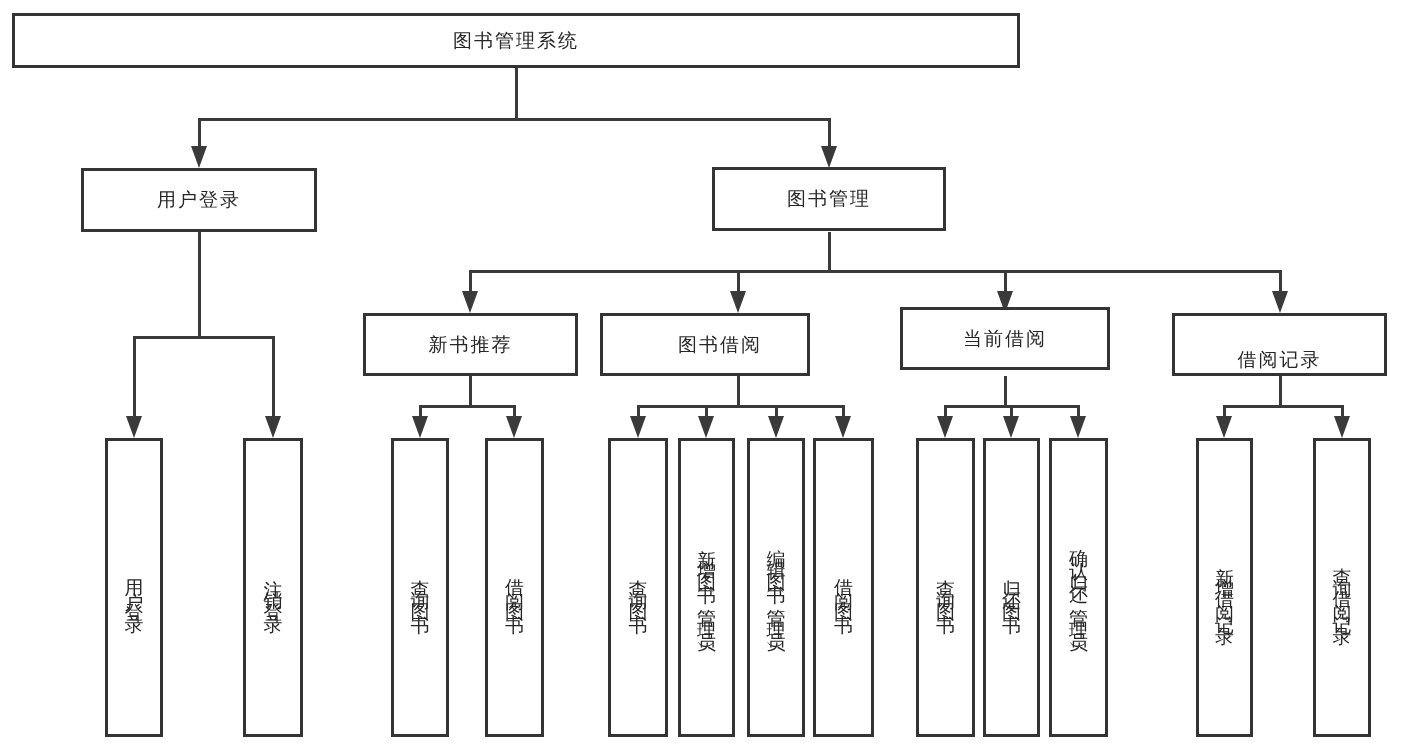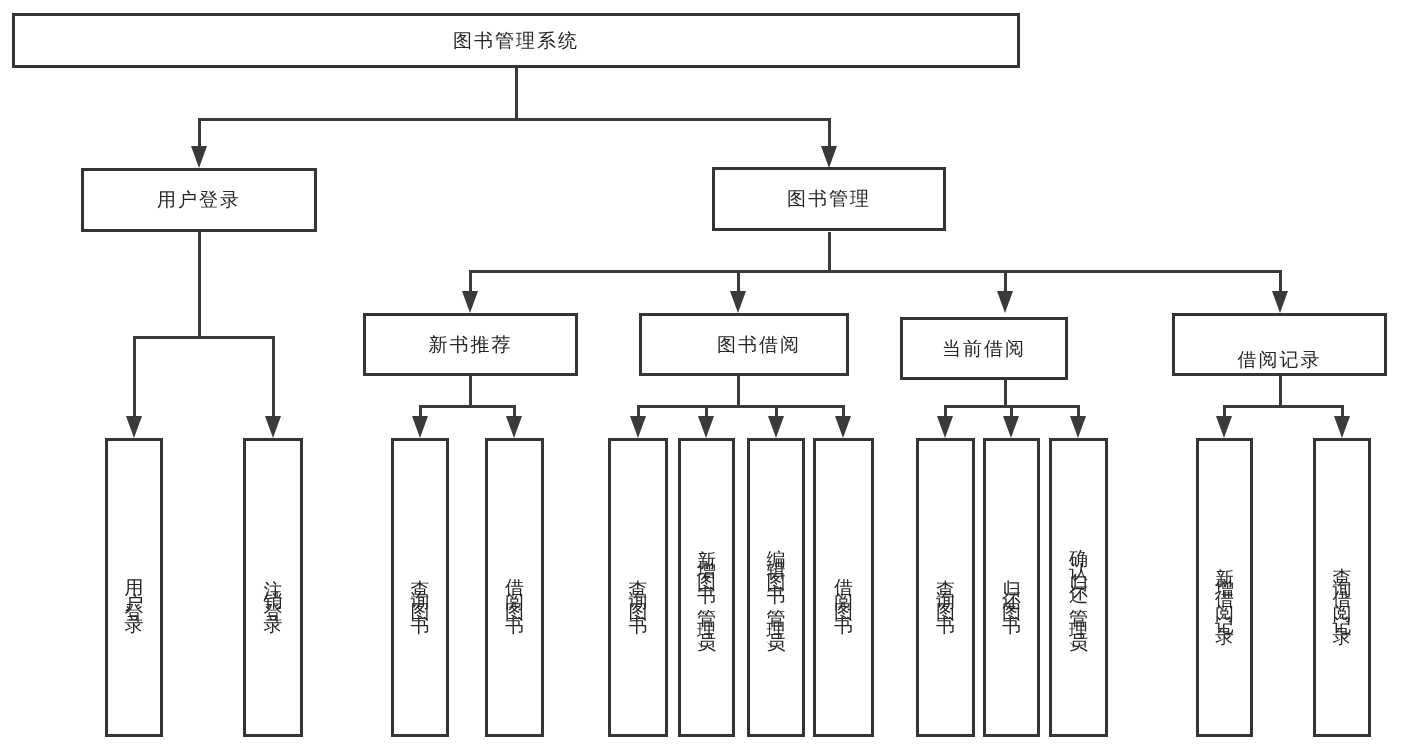--- a/index.html
+++ b/index.html
@@ -18,22 +18,22 @@
        display:flex;align-items:center;justify-content:center;color:#262626;}
   .hbox{font-size:19px;letter-spacing:2px;}
   .leaf{font-size:19px;}
   .vtext{writing-mode:vertical-rl;text-orientation:mixed;letter-spacing:12px;line-height:1.05;}
 
   
   .b-root{left:12px;top:13px;width:1008px;height:55px;}
   .b-login{left:81px;top:168px;width:236px;height:64px;}
   .b-mgmt{left:712px;top:167px;width:234px;height:64px;}
   .b-newbook{left:363px;top:313px;width:215px;height:63px;}
-  .b-borrow{left:639px;top:313px;width:210px;height:63px;padding-left:30px;}
-  .b-current{left:900px;top:317px;width:168px;height:63px;align-items:center;}
+  .b-borrow{left:600px;top:313px;width:210px;height:63px;padding-left:30px;}
+  .b-current{left:900px;top:307px;width:210px;height:63px;align-items:center;}
   .b-records{left:1172px;top:313px;width:215px;height:63px;align-items:flex-end;}
 
   .lf{top:438px;height:299px;}
   .l-a1{left:105px;width:58px;}
   .l-a2{left:243px;width:60px;}
   .l-b1{left:391px;width:58px;}
   .l-b2{left:485px;width:59px;}
   .l-c1{left:608px;width:60px;}
   .l-c2{left:678px;width:57px;}
   .l-c3{left:747px;width:58px;}

